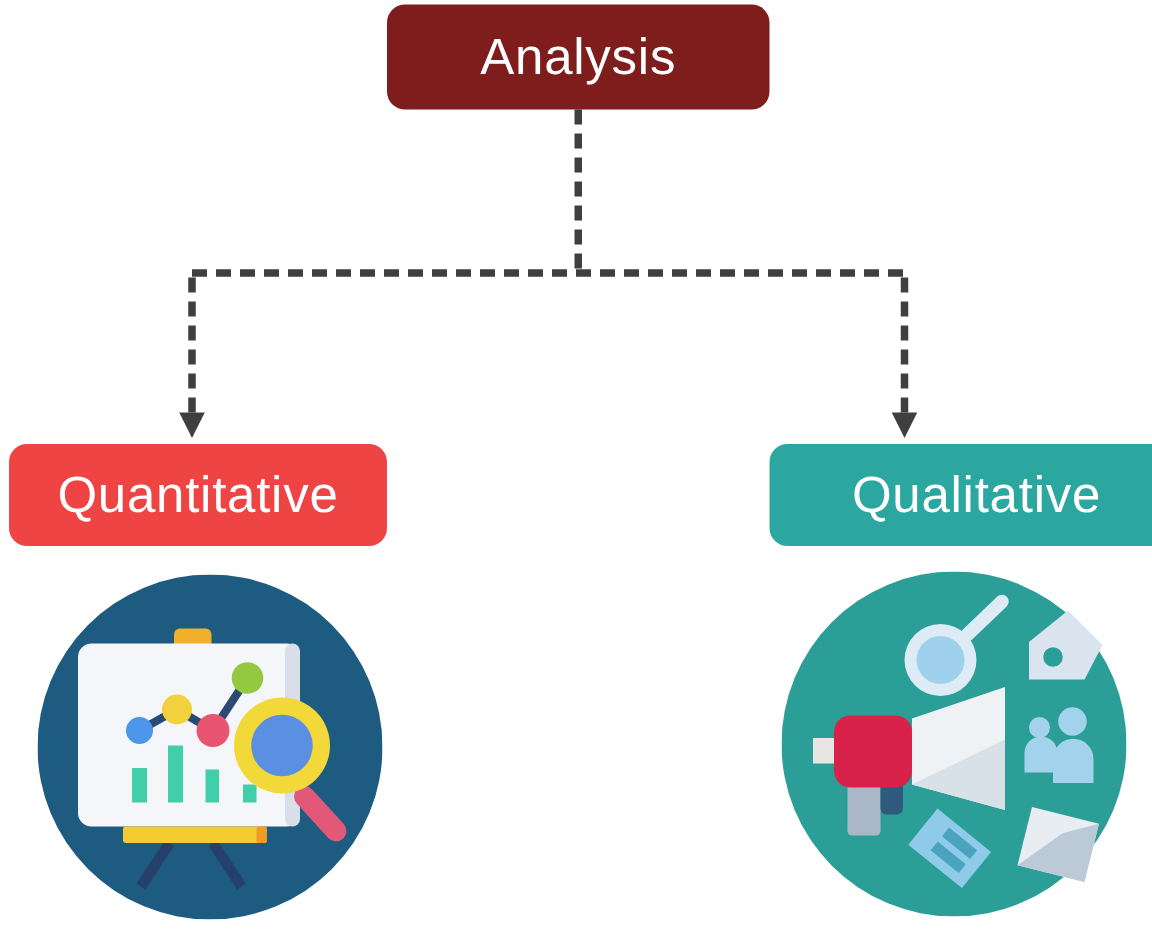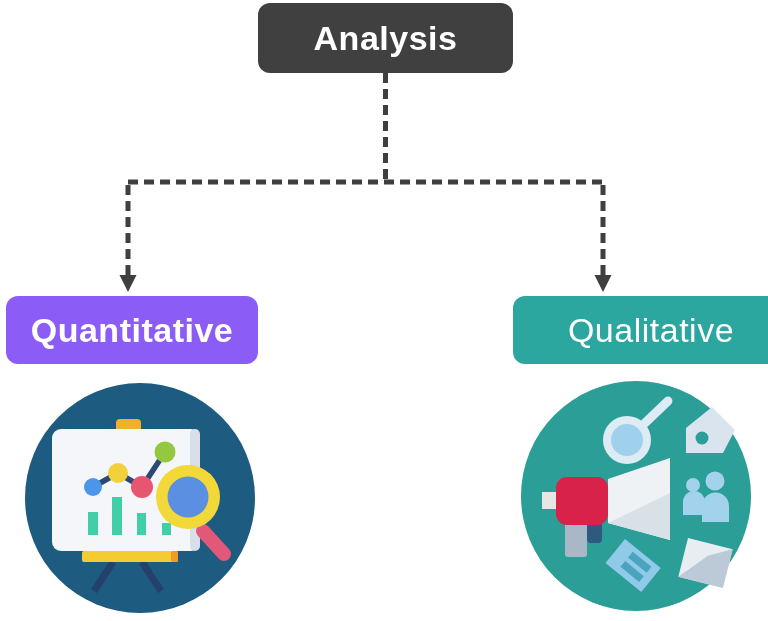--- a/index.html
+++ b/index.html
@@ -24,25 +24,25 @@
 
 <svg id="connector-layer" width="768" height="621" viewBox="0 0 768 621">
   <path d="M385.5 73 V181" fill="none" stroke-width="5" stroke-dasharray="10 6" stroke="#3f3f3f"></path>
   <path d="M128 182 H603" fill="none" stroke-width="5" stroke-dasharray="10 6" stroke="#3f3f3f"></path>
   <path d="M128 185 V275" fill="none" stroke-width="5" stroke-dasharray="10 6" stroke="#3f3f3f"></path>
   <path d="M603 185 V275" fill="none" stroke-width="5" stroke-dasharray="10 6" stroke="#3f3f3f"></path>
   <polygon points="119.5,275 136.5,275 128,292" fill="#3f3f3f"></polygon>
   <polygon points="594.5,275 611.5,275 603,292" fill="#3f3f3f"></polygon>
 </svg>
 
-<div id="node-root" class="node" style="background: #404040; color: rgb(255, 255, 255); font-weight: bold;">
+<div id="node-root" class="node" style="background: #7f1d1d; color: rgb(255, 255, 255);">
   <span>Analysis</span>
 </div>
 
-<div id="node-left" class="node" style="background: #8b5cf6; color: rgb(255, 255, 255); font-weight: bold;">
+<div id="node-left" class="node" style="background: #ef4444; color: rgb(255, 255, 255);">
   <span>Quantitative</span>
 </div>
 
 <div id="node-right" class="node" style="background: rgb(43, 167, 160); color: rgb(255, 255, 255);">
   <span>Qualitative</span>
 </div>
 
 <svg id="badge-left" class="icon-badge" width="230" height="230" viewBox="0 0 230 230">
   <circle cx="115" cy="115" r="115" fill="#1d5c80"></circle>
 

